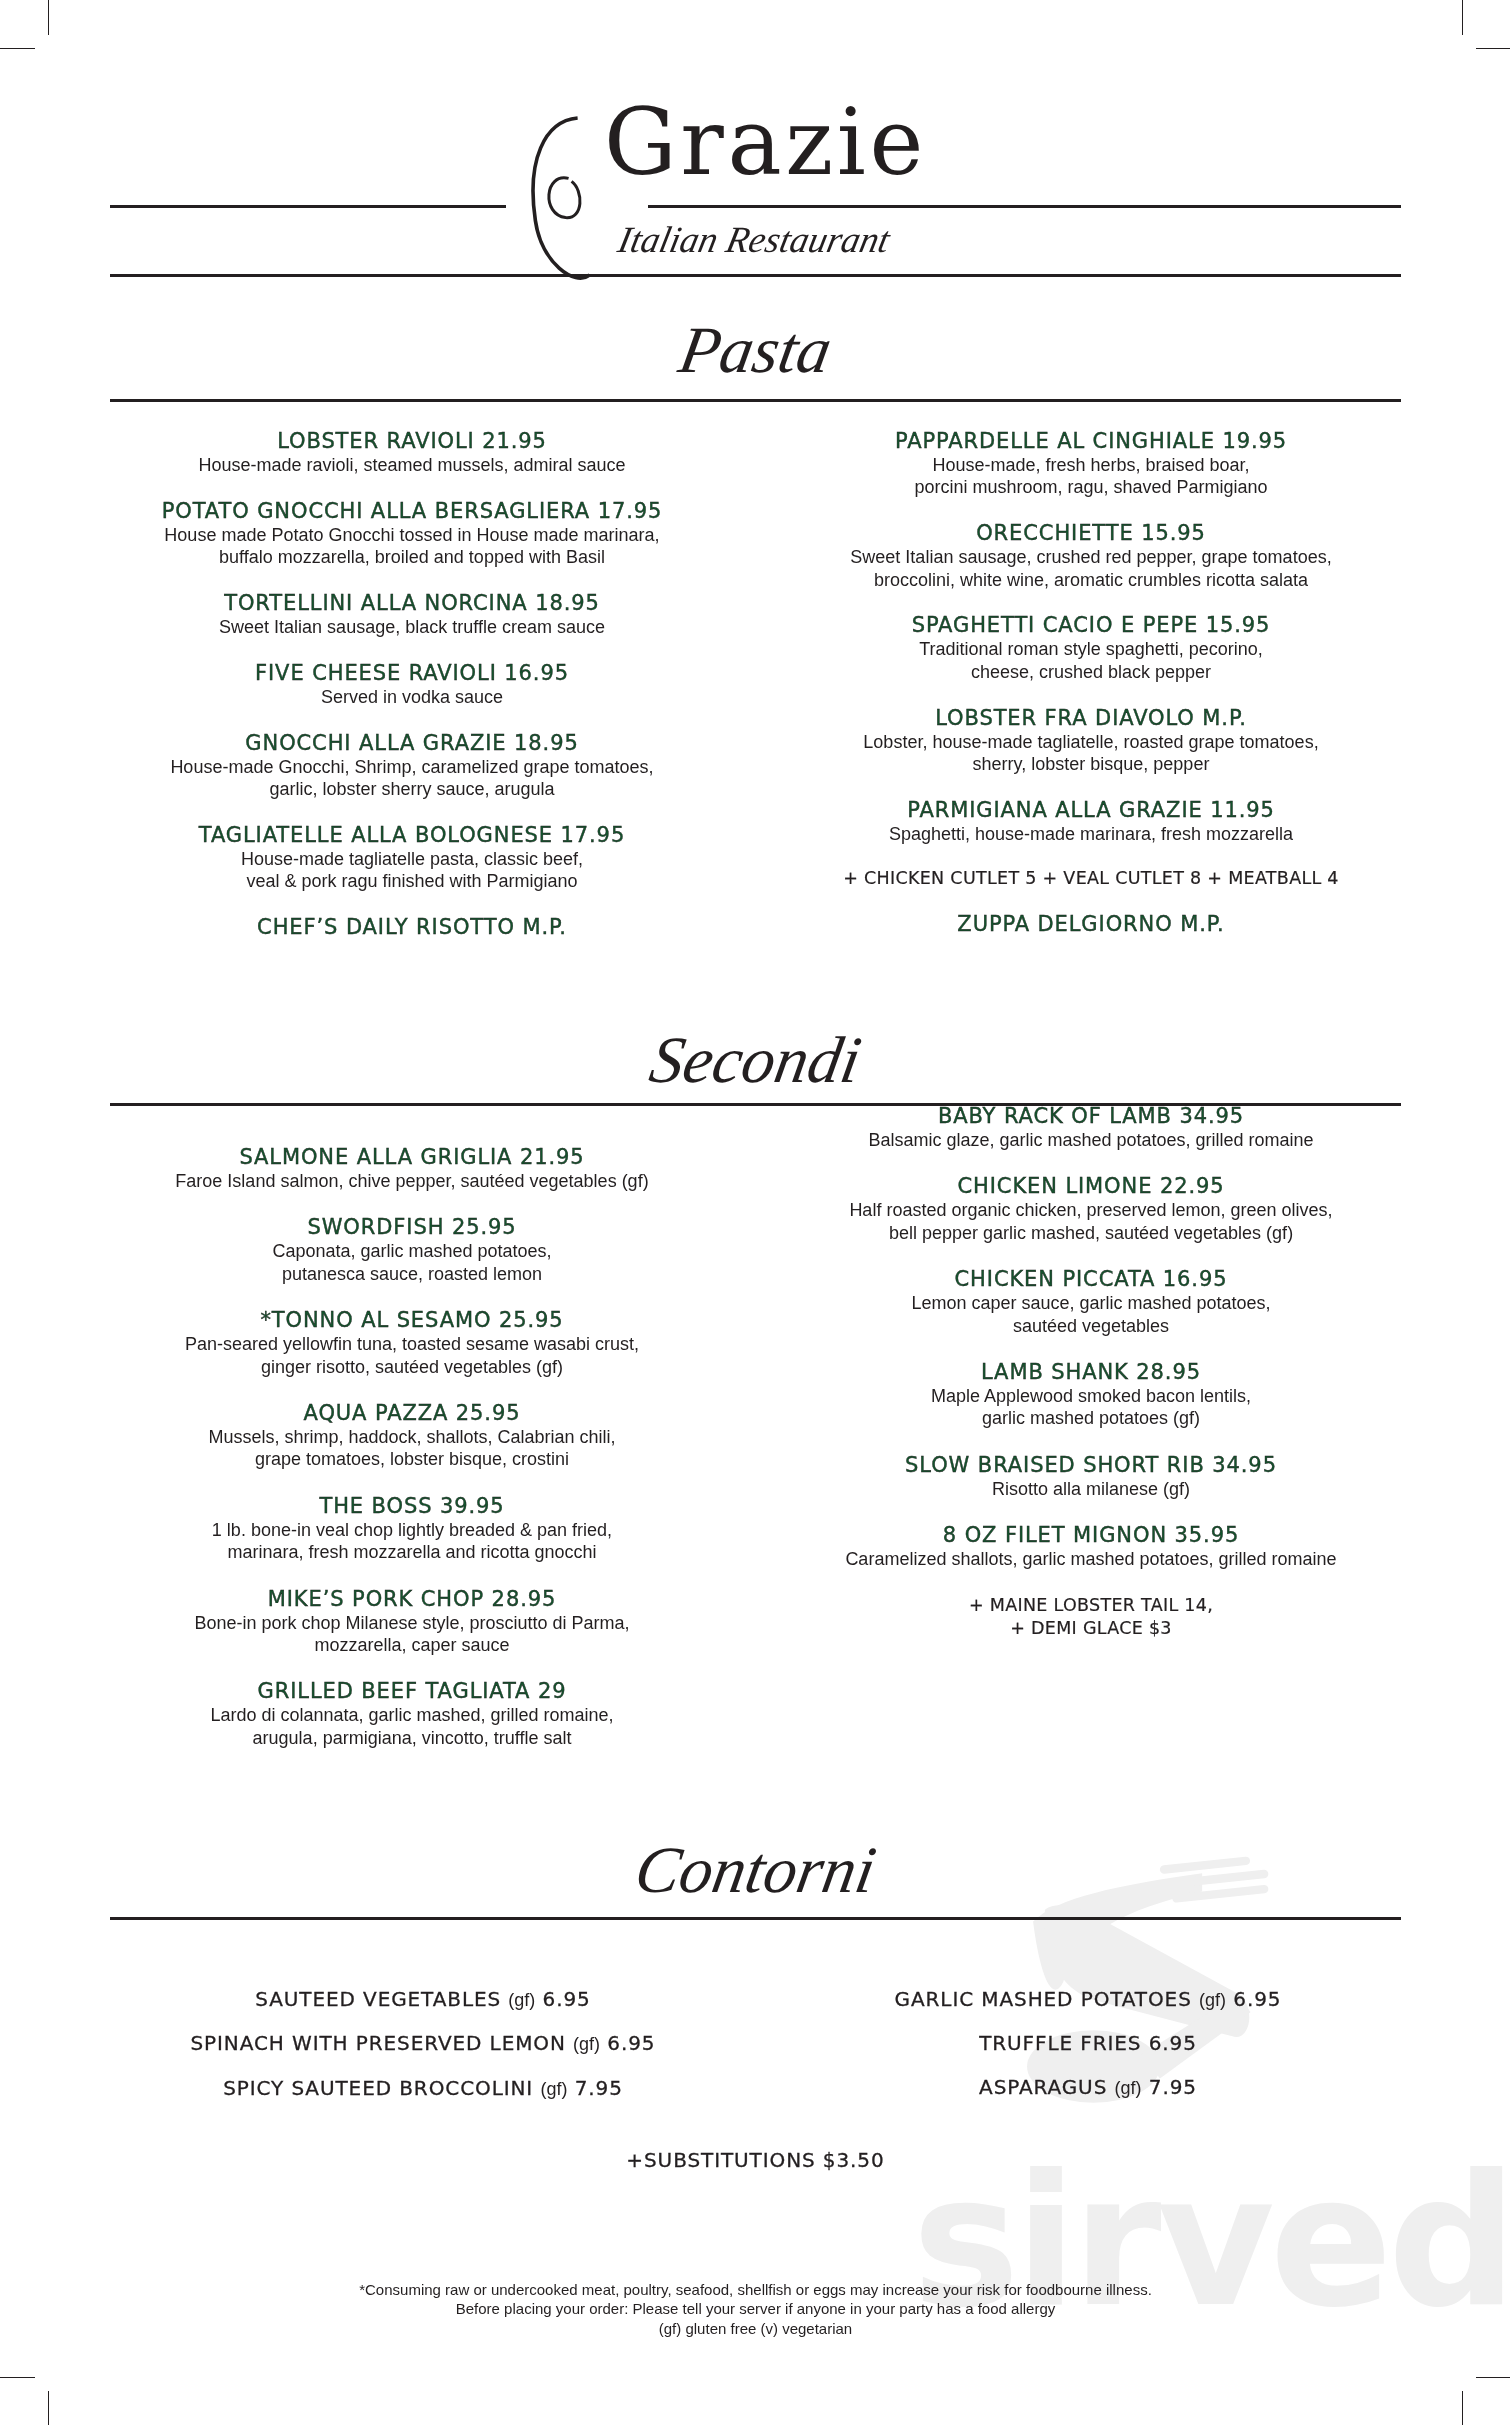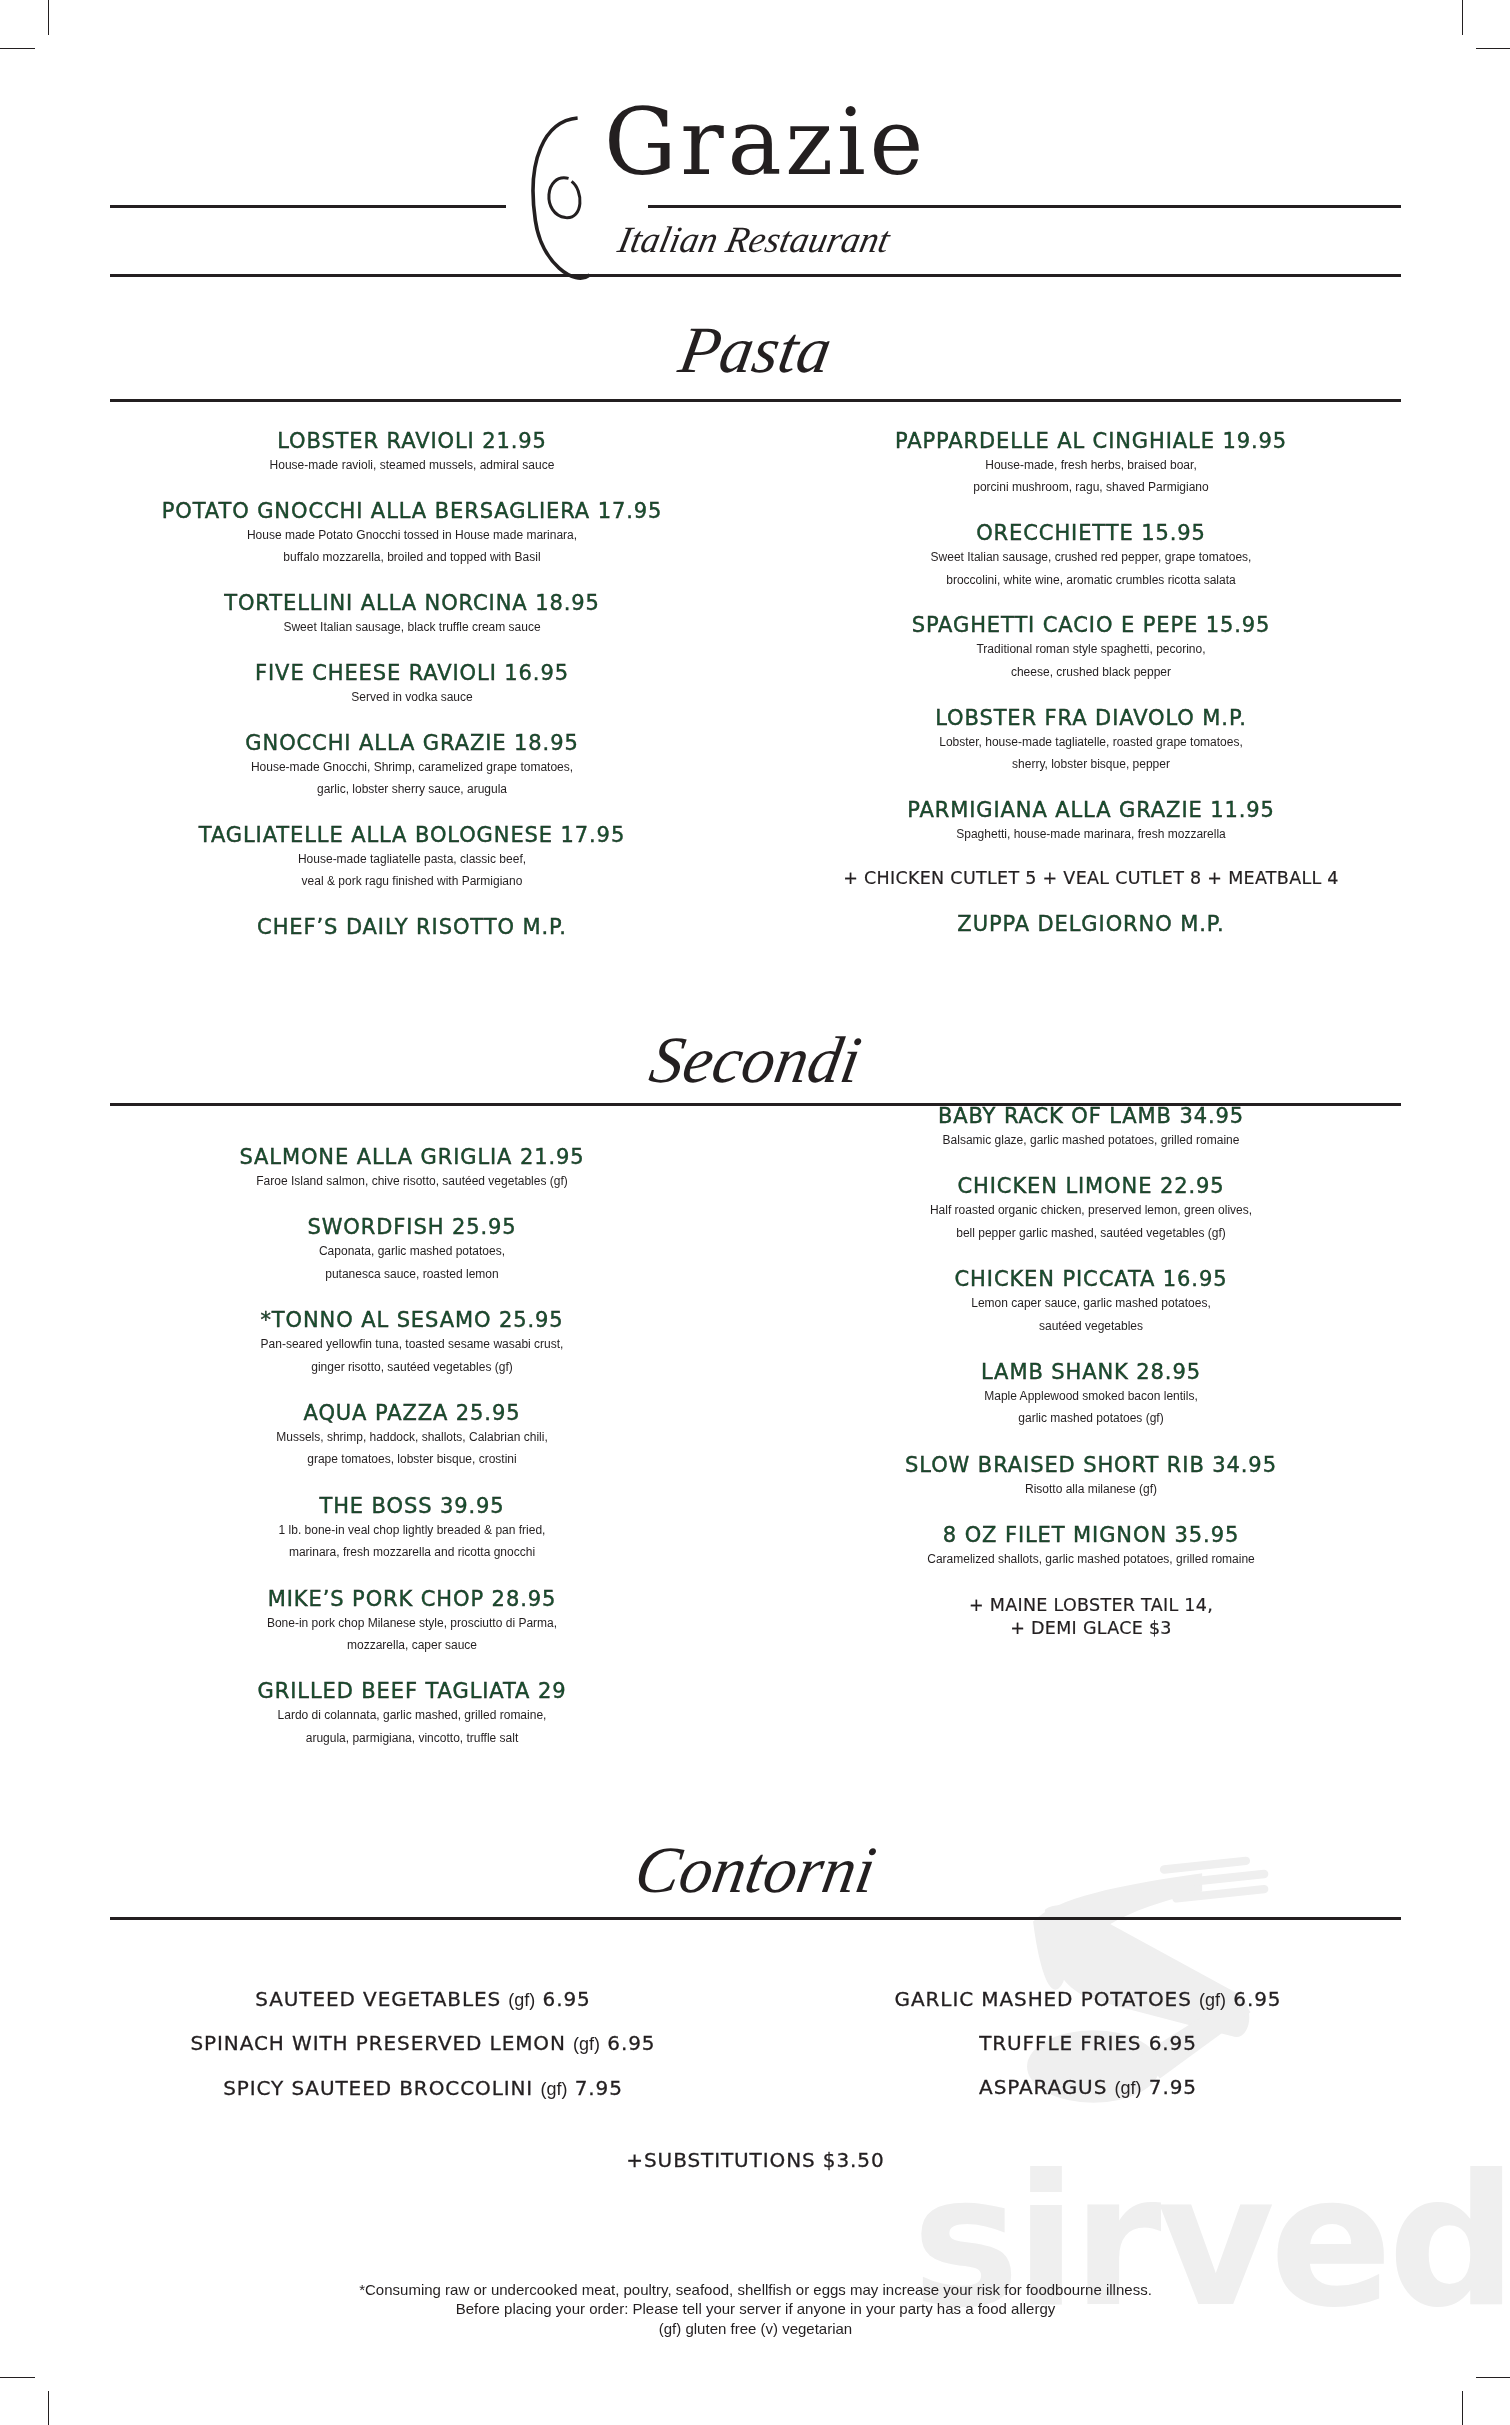--- a/index.html
+++ b/index.html
@@ -17,21 +17,21 @@
     .logo-sub { position: absolute; left: 619px; top: 221px; font-family: "Liberation Serif", serif; font-style: italic; font-size: 37px; line-height: 1; transform: skewX(-12deg); }
 
     .section-title { position: absolute; left: 0; width: 1511px; text-align: center; font-family: "Liberation Serif", serif; font-style: italic; font-size: 66px; line-height: 1; transform: skewX(-10deg); }
 
     .col { position: absolute; text-align: center; }
     .col-left { left: 110px; width: 604px; }
     .col-right { left: 786px; width: 610px; }
 
     .item { margin: 0; }
     .item-name { font-family: "DejaVu Sans", sans-serif; font-weight: normal; font-size: 21px; letter-spacing: 0.9px; line-height: 25px; color: #14532d; -webkit-text-stroke: 0.4px #231f20; }
-    .item-desc { font-family: "Liberation Sans", sans-serif; font-size: 12px; line-height: 22.4px; color: #231f20; }
+    .item-desc { font-family: "Liberation Sans", sans-serif; font-size: 18px; line-height: 22.4px; color: #231f20; }
     .addon { font-family: "DejaVu Sans", sans-serif; font-size: 17.5px; letter-spacing: 0.3px; line-height: 23px; -webkit-text-stroke: 0.2px #231f20; }
 
     .contorni-item { font-family: "DejaVu Sans", sans-serif; font-size: 20px; letter-spacing: 0.9px; line-height: 24px; -webkit-text-stroke: 0.3px #231f20; }
     .gf { font-family: "Liberation Sans", sans-serif; font-size: 18px; -webkit-text-stroke: 0; letter-spacing: 0; text-align: right; }
 
     .footer { position: absolute; left: 0; width: 1511px; text-align: center; font-family: "Liberation Sans", sans-serif; font-size: 15px; line-height: 19.3px; color: #231f20; }
 
     
     .wm { position: absolute; color: #efefef; }
   </style>
@@ -135,21 +135,21 @@
   <div class="addon" style="margin-bottom:22px;">+ CHICKEN CUTLET 5  + VEAL CUTLET 8  + MEATBALL 4</div>
   <div class="item-name">ZUPPA DELGIORNO M.P.</div>
 </div>
 
 <div class="section-title" style="top:1027px;">Secondi</div>
 <div class="rule" style="top:1103px;"></div>
 
 <div class="col col-left" style="top:1145px;">
   <div class="item" style="margin-bottom:23px;">
     <div class="item-name">SALMONE ALLA GRIGLIA 21.95</div>
-    <div class="item-desc">Faroe Island salmon, chive risotto, sautéed vegetables (gf)</div>
+    <div class="item-desc">Faroe Island salmon, chive pepper, sautéed vegetables (gf)</div>
   </div>
   <div class="item" style="margin-bottom:23px;">
     <div class="item-name">SWORDFISH  25.95</div>
     <div class="item-desc">Caponata, garlic mashed potatoes,</div>
     <div class="item-desc">putanesca sauce, roasted lemon</div>
   </div>
   <div class="item" style="margin-bottom:23px;">
     <div class="item-name">*TONNO AL SESAMO 25.95</div>
     <div class="item-desc">Pan-seared yellowfin tuna, toasted sesame wasabi crust,</div>
     <div class="item-desc">ginger risotto, sautéed vegetables (gf)</div>

